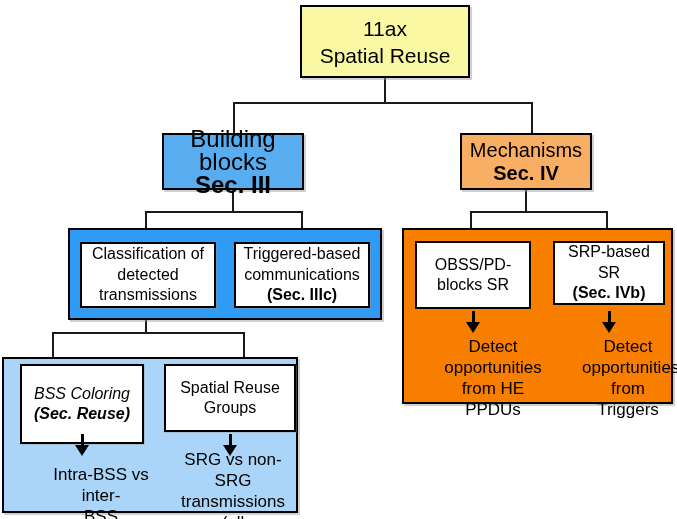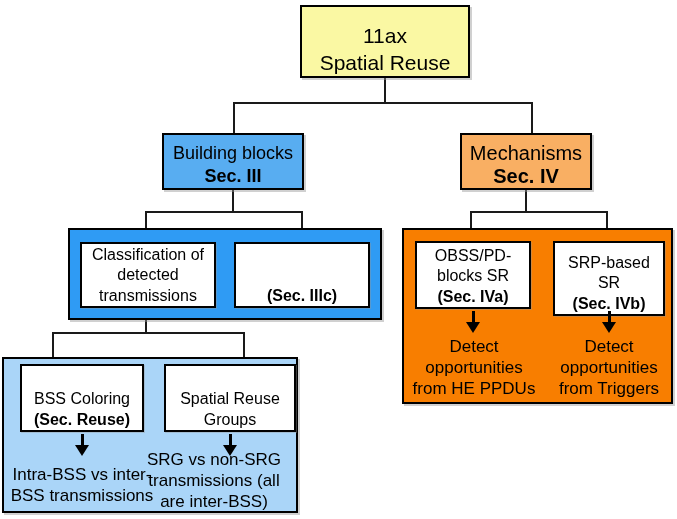--- a/index.html
+++ b/index.html
@@ -17,69 +17,69 @@
   
   .line { position: absolute; background: #1a1a1a; }
 
   
   .node {
     position: absolute;
     border: 2px solid #000;
     display: flex;
     flex-direction: column;
     align-items: center;
-    justify-content: flex-end;
+    justify-content: center;
     text-align: center;
   }
   .shadow  { box-shadow: 2px 2px 0 rgba(150,150,150,0.45); }
   .shadow2 { box-shadow: 1px 1px 0 rgba(150,150,150,0.40); }
 
   .label   { white-space: pre-line; }
   .section { white-space: pre-line; font-weight: bold; }
 
   
   .root-box { left: 300px; top: 5px; width: 170px; height: 73px;
               background: #FAF8A3; font-size: 21px; line-height: 27px; }
 
   
   .bb-box   { left: 162px; top: 133px; width: 142px; height: 57px;
-              background: #58ADF1; font-size: 18px; line-height: 23px; }
+              background: #58ADF1; font-size: 24px; line-height: 23px; }
   .mech-box { left: 460px; top: 133px; width: 132px; height: 57px;
               background: #F9AF63; font-size: 20px; line-height: 23px; }
 
   
   .container { position: absolute; border: 2px solid #000; }
   .blue-container   { left: 68px;  top: 228px; width: 314px; height: 92px;  background: #2F9BF4; }
   .orange-container { left: 402px; top: 228px; width: 271px; height: 176px; background: #F87E00; }
   .lblue-container  { left: 2px;   top: 357px; width: 296px; height: 156px; background: #AAD5F8; }
 
   
   .white-box { background: #ffffff; font-size: 16px; line-height: 20.5px; }
   .classification-box { left: 10px;  top: 12px; width: 136px; height: 66px; }
   .triggered-box      { left: 164px; top: 12px; width: 136px; height: 66px; }
   .obss-box { left: 11px;  top: 11px; width: 116px; height: 68px; }
-  .srp-box  { left: 149px; top: 11px; width: 112px; height: 75px; }
-  .bss-box  { left: 16px;  top: 5px;  width: 124px; height: 68px; }
+  .srp-box  { left: 149px; top: 11px; width: 112px; height: 64px; }
+  .bss-box  { left: 16px;  top: 5px;  width: 124px; height: 80px; font-style: italic; }
   .srg-box  { left: 160px; top: 5px;  width: 132px; height: 68px; }
 
   
   .arrow { position: absolute; width: 14px; display: flex; flex-direction: column; align-items: center; }
   .arrow .stem { width: 3px; height: 11px; background: #000; }
   .arrow .head { width: 0; height: 0;
                  border-left: 7px solid transparent;
                  border-right: 7px solid transparent;
                  border-top: 11px solid #000; }
   .arrow-obss { left: 62px;  top: 81px; }
   .arrow-srp  { left: 198px; top: 81px; }
   .arrow-bss  { left: 71px;  top: 75px; }
   .arrow-srg  { left: 219px; top: 75px; }
 
   
   .note { position: absolute; text-align: center; font-size: 17px; line-height: 21px;
-          white-space: pre-line; color: #000; }
+          white-space: pre-line; color: #000; padding-left: 38px; }
   .note-obss { left: 0px;   top: 106px; width: 140px; }
   .note-srp  { left: 140px; top: 106px; width: 130px; }
   .note-bss  { left: 0px;   top: 105px; width: 156px; }
   .note-srg  { left: 135px; top: 90px;  width: 150px; }
 </style>
 </head>
 <body>
 
 <div class="canvas">
 
@@ -117,29 +117,30 @@
     <span class="section">Sec. IV</span>
   </div>
 
   <div class="container blue-container shadow">
     <div class="node white-box classification-box shadow2">
       <span class="label">Classification of
 detected
 transmissions</span>
     </div>
     <div class="node white-box triggered-box shadow2">
+      <span class="label">Triggered-based
+communications</span>
       <span class="section">(Sec. IIIc)</span>
     </div>
   </div>
 
   <div class="container orange-container shadow">
     <div class="node white-box obss-box shadow2">
       <span class="label">OBSS/PD-
 blocks SR</span>
-      <span class="section">(Sec. IVa)</span>
     </div>
     <div class="node white-box srp-box shadow2">
       <span class="label">SRP-based
 SR</span>
       <span class="section">(Sec. IVb)</span>
     </div>
     <div class="arrow arrow-obss">
       <span class="stem"></span>
         <span class="head"></span>
     </div>

